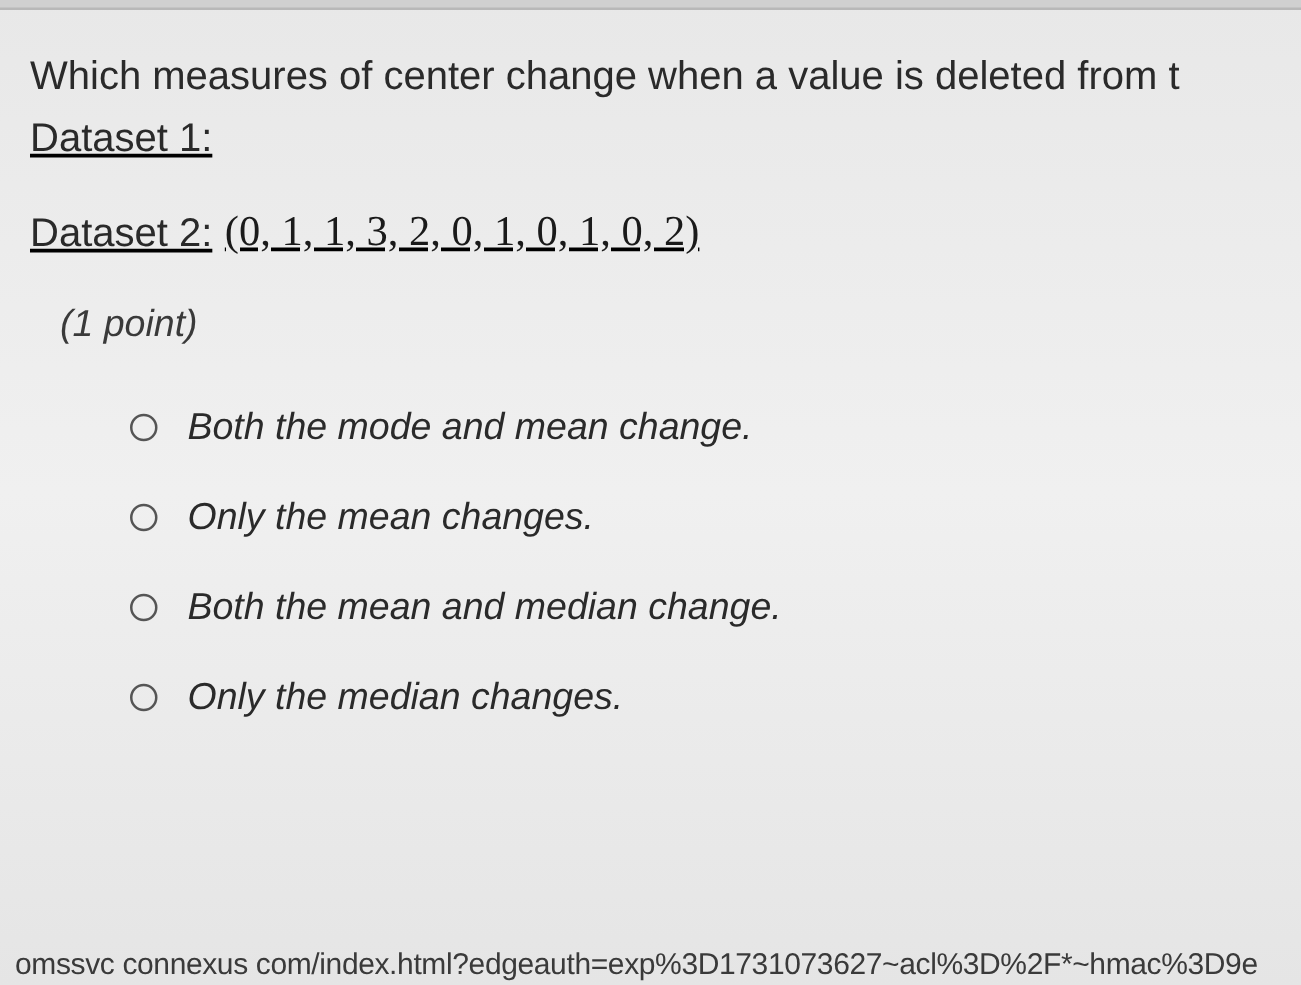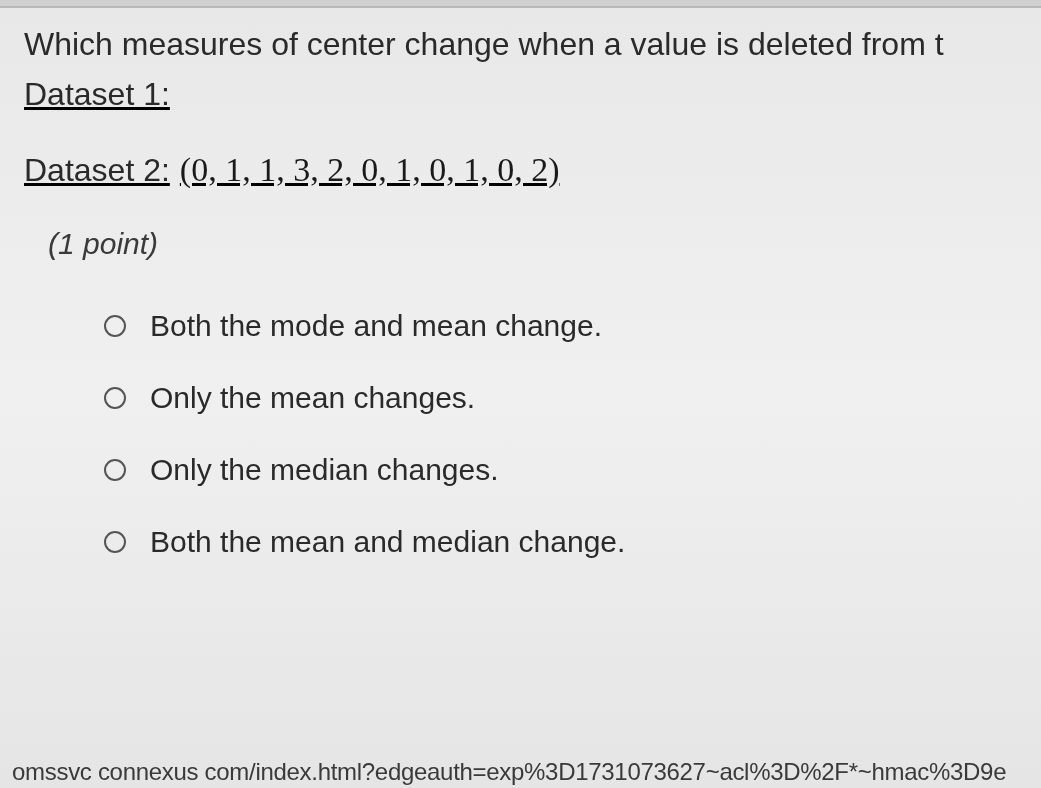--- a/index.html
+++ b/index.html
@@ -16,20 +16,21 @@
       position: relative;
     }
     .top-border {
       width: 100%;
       height: 8px;
       background: #d0d0d0;
       border-bottom: 2px solid #b8b8b8;
     }
     .content {
       padding: 12px 20px 0 24px;
+      margin-top: 16px;
     }
     .question-line {
       font-size: 32px;
       color: #2a2a2a;
       font-weight: 400;
       line-height: 1.5;
       margin-bottom: 8px;
       white-space: nowrap;
     }
     .question-line2 {
@@ -59,20 +60,21 @@
     .points {
       font-size: 30px;
       color: #3a3a3a;
       font-style: italic;
       margin-top: 10px;
       margin-bottom: 48px;
       margin-left: 24px;
     }
     .options {
       margin-left: 80px;
+      font-style: italic;
     }
     .option-row {
       display: flex;
       align-items: center;
       margin-bottom: 38px;
     }
     .radio {
       width: 22px;
       height: 22px;
       border: 2px solid #555;
@@ -119,22 +121,22 @@
     <div class="option-row">
       <div class="radio"></div>
       <span class="option-text">Both the mode and mean change.</span>
     </div>
     <div class="option-row">
       <div class="radio"></div>
       <span class="option-text">Only the mean changes.</span>
     </div>
     <div class="option-row">
       <div class="radio"></div>
-      <span class="option-text">Only the median changes.</span>
+      <span class="option-text">Both the mean and median change.</span>
     </div>
     <div class="option-row">
       <div class="radio"></div>
-      <span class="option-text">Both the mean and median change.</span>
+      <span class="option-text">Only the median changes.</span>
     </div>
   </div>
 </div>
 
 <div class="url-footer">omssvc connexus com/index.html?edgeauth=exp%3D1731073627~acl%3D%2F*~hmac%3D9e</div>
 
 </body></html>

